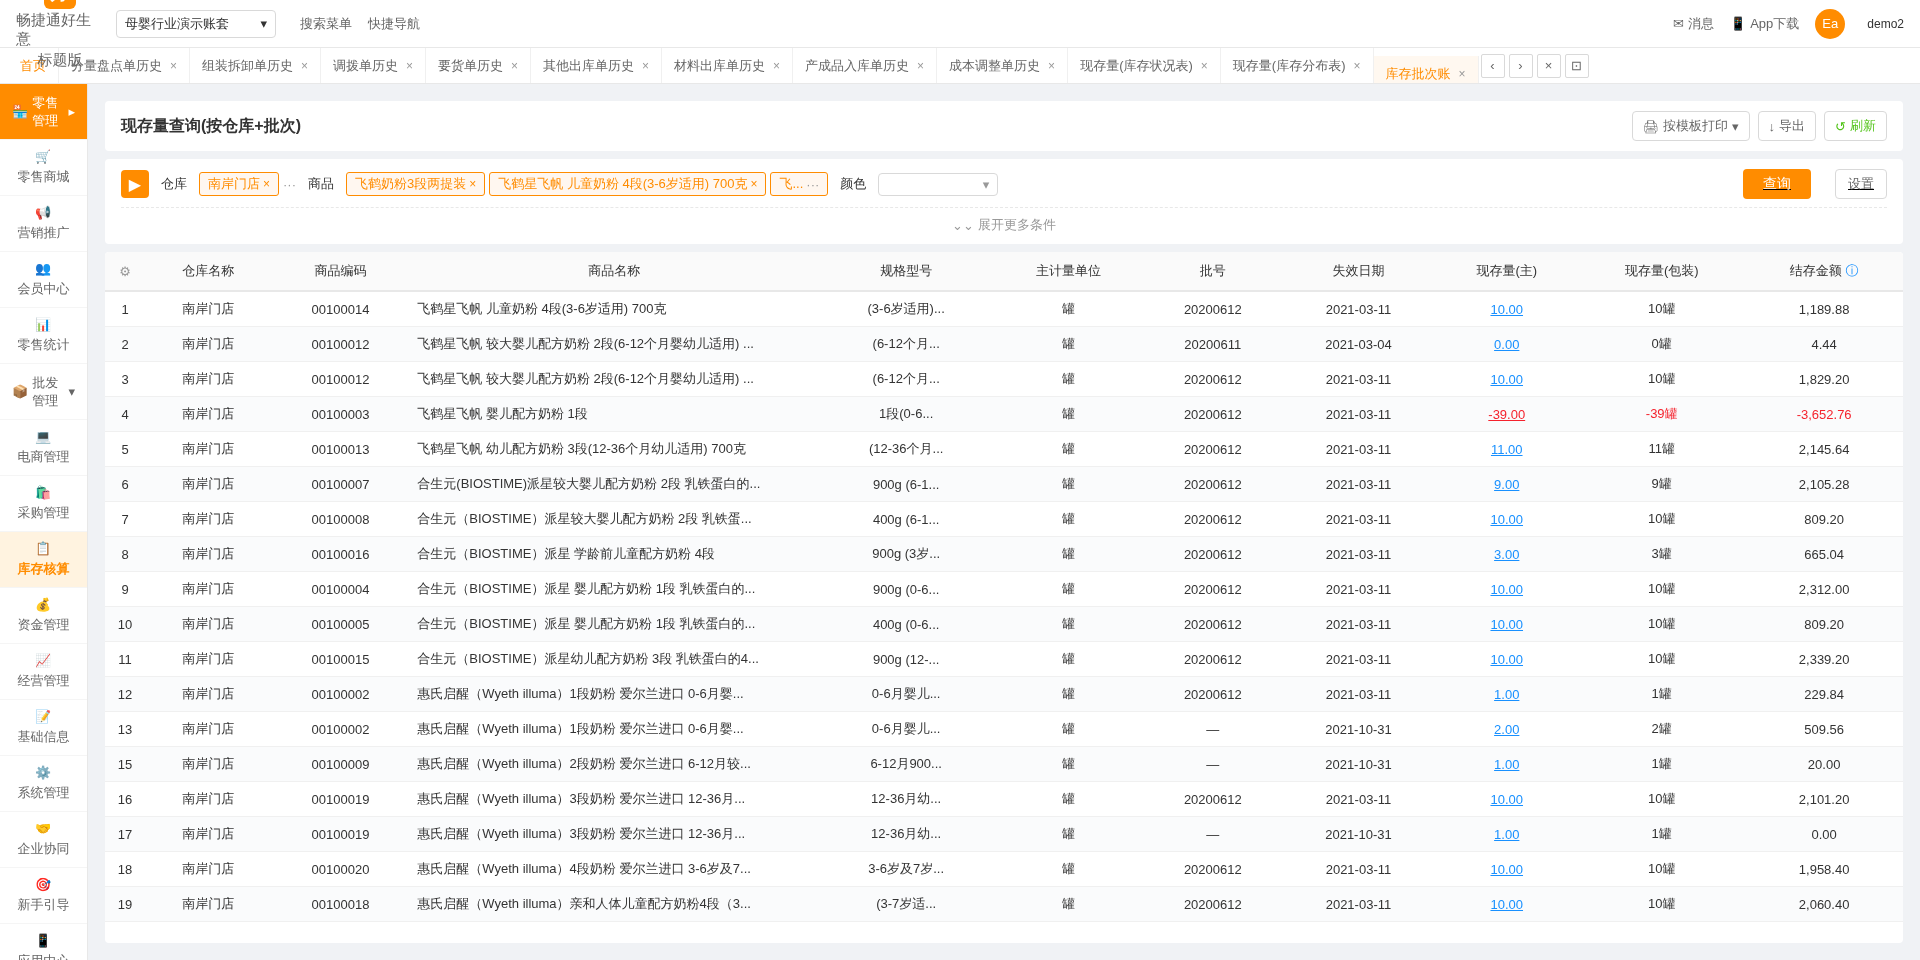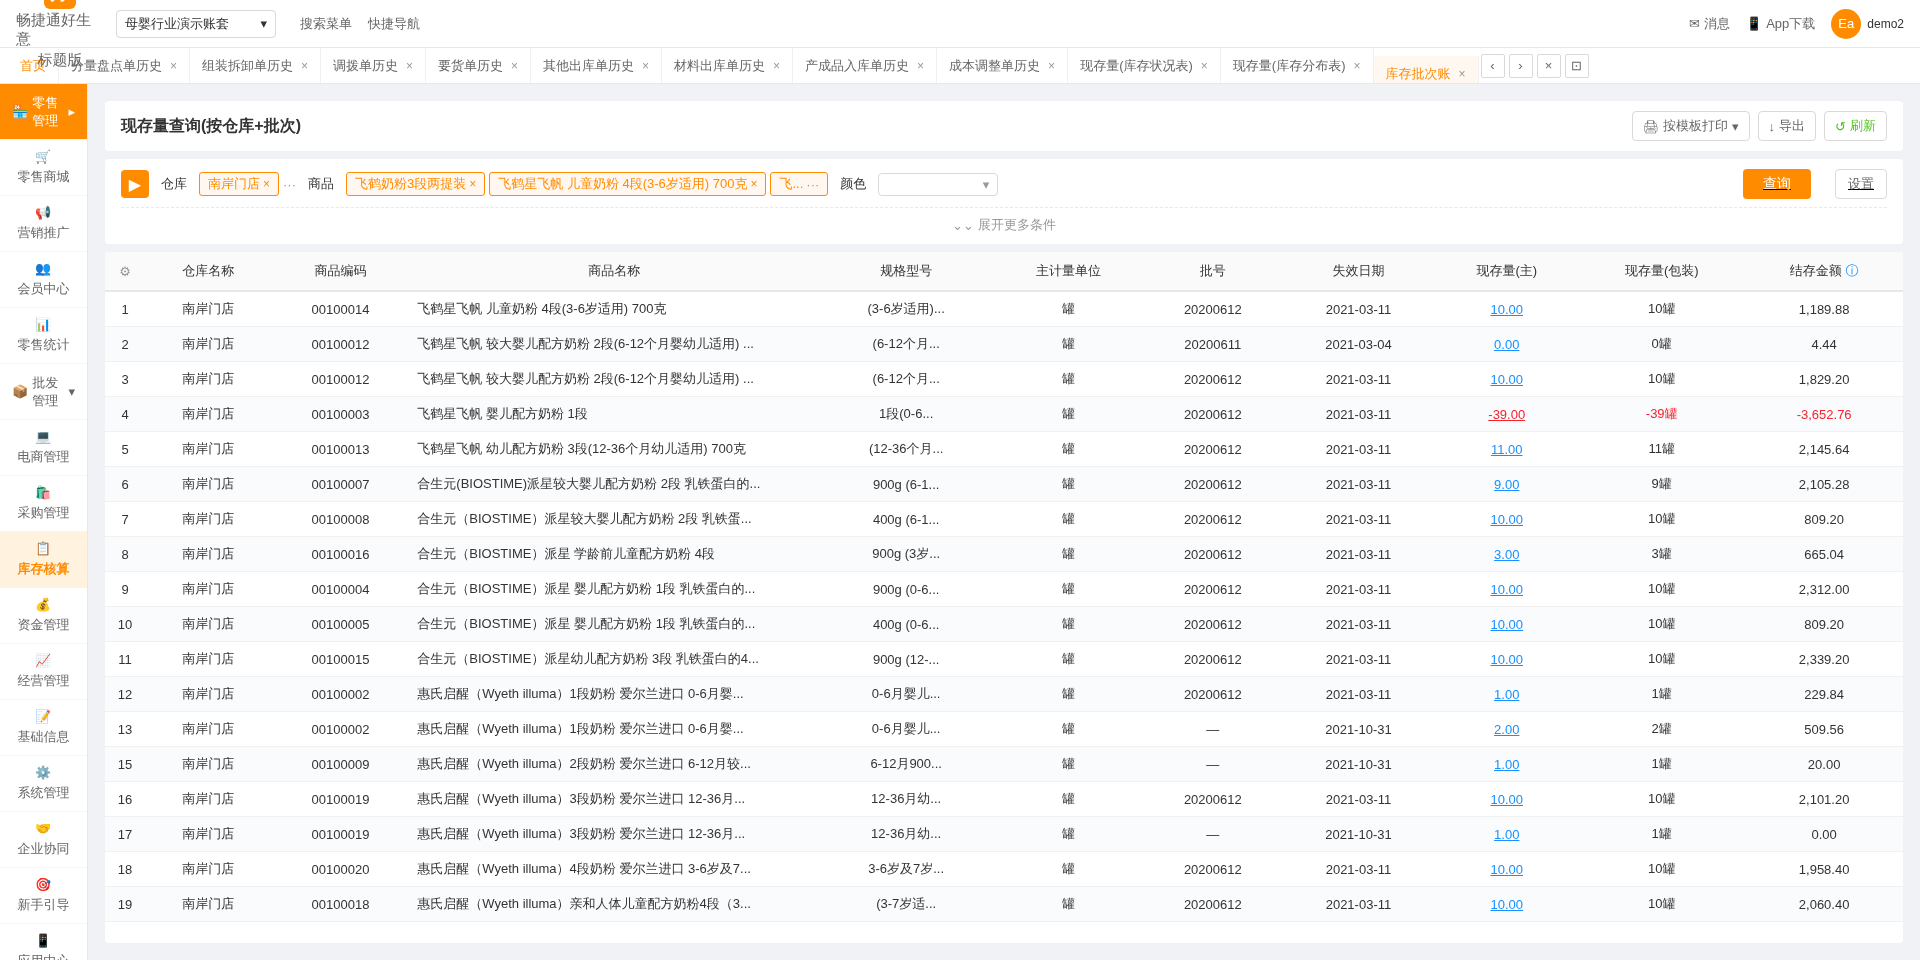--- a/index.html
+++ b/index.html
@@ -265,21 +265,21 @@
   </div>
   <div class="top-right">
     <div class="top-icon-btn">
       <span>✉</span>
       <span>消息</span>
     </div>
     <div class="top-icon-btn">
       <span>📱</span>
       <span>App下载</span>
     </div>
-    <div style="display:flex;align-items:center;gap:6px">
+    <div style="display:flex;align-items:center;gap:22px">
       <div class="user-avatar">Ea</div>
       <span class="user-name">demo2</span>
     </div>
   </div>
 </div>
 
 <div class="tab-bar">
   <div class="tab-item home">
     <span>首页</span>
   </div>

